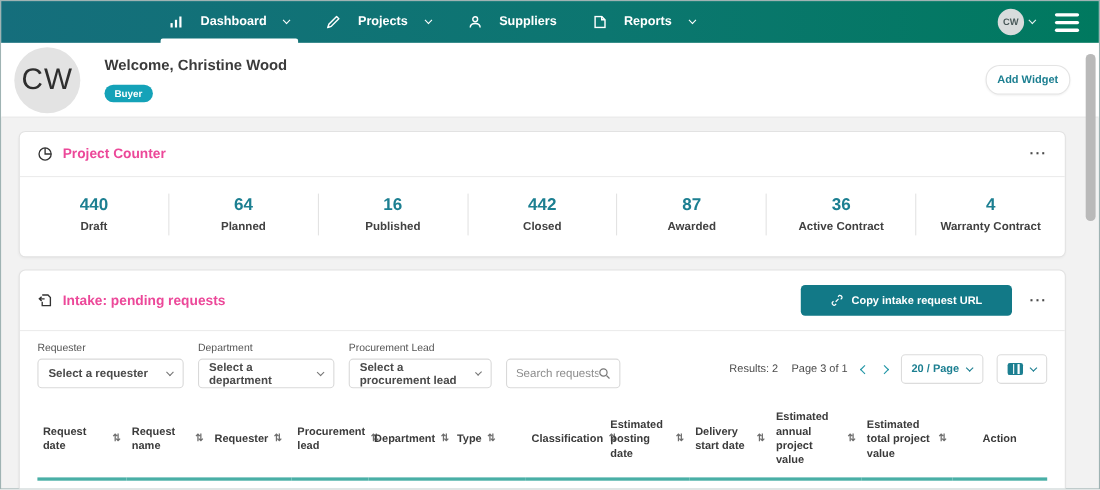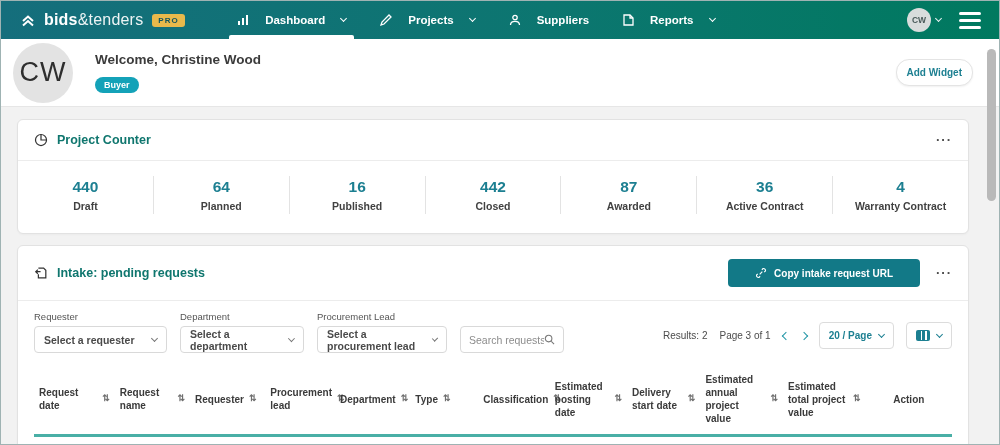--- a/index.html
+++ b/index.html
@@ -44,21 +44,21 @@
                 border-radius:9px; align-self:flex-start; }
   .add-widget { margin-left:auto; background:#fff; border:1px solid #e4e4e4; border-radius:13px;
                 color:#1c7f91; font-size:10px; font-weight:bold; padding:7px 10px; cursor:pointer;
                 box-shadow:0 1px 2px rgba(0,0,0,.06); }
 
   
   .content { padding:12px 30px 0 16px; }
   .card { background:#fff; border:1px solid #e2e2e2; border-radius:6px; margin-bottom:11px;
           box-shadow:0 1px 2px rgba(0,0,0,.03); }
   .card-head { display:flex; align-items:center; gap:9px; padding:13px 16px; border-bottom:1px solid #ececec; }
-  .card-title { font-size:12.5px; font-weight:bold; color:#0f766e; }
+  .card-title { font-size:12.5px; font-weight:bold; color:#ec4899; }
   .menu-dots { margin-left:auto; color:#4b4b4b; font-size:13px; font-weight:bold; letter-spacing:1px;
                cursor:pointer; line-height:8px; }
   .head-icon { display:flex; align-items:center; }
 
   
   .stats { display:flex; padding:15px 0 19px; }
   .stat { flex:1; text-align:center; border-right:1px solid #e3e3e3; padding:2px 4px; }
   .stat:last-child { border-right:none; }
   .stat-value { color:#1c7f91; font-size:15.5px; font-weight:bold; margin-bottom:4px; }
   .stat-label { color:#414141; font-size:10.5px; font-weight:bold; }
@@ -109,30 +109,20 @@
   
   .scroll-thumb { position:absolute; right:3px; top:48px; width:9px; height:152px; background:#b9b9b9;
                   border-radius:5px; }
 </style>
 </head>
 <body>
 
 <div class="viewport">
 
   <header class="nav">
-    <div class="brand">
-      <span class="brand-logo">
-        <svg width="18" height="18" viewBox="0 0 18 18">
-            <path d="M4 10 L9 5.5 L14 10" fill="none" stroke="#fff" stroke-width="2"></path>
-            <path d="M4 14.5 L9 10 L14 14.5" fill="none" stroke="#fff" stroke-width="2"></path>
-          </svg>
-      </span>
-      <span class="brand-name"><b>bids</b><span class="lite">&amp;tenders</span></span>
-      <span class="pro-badge">PRO</span>
-    </div>
 
     <nav class="nav-items">
       <div class="nav-item active">
         <span class="nav-icon">
           <svg width="12" height="12" viewBox="0 0 12 12">
               <rect x="1" y="7" width="2" height="4" fill="#fff"></rect>
               <rect x="5" y="4" width="2" height="7" fill="#fff"></rect>
               <rect x="9" y="1" width="2" height="10" fill="#fff"></rect>
             </svg>
         </span>

